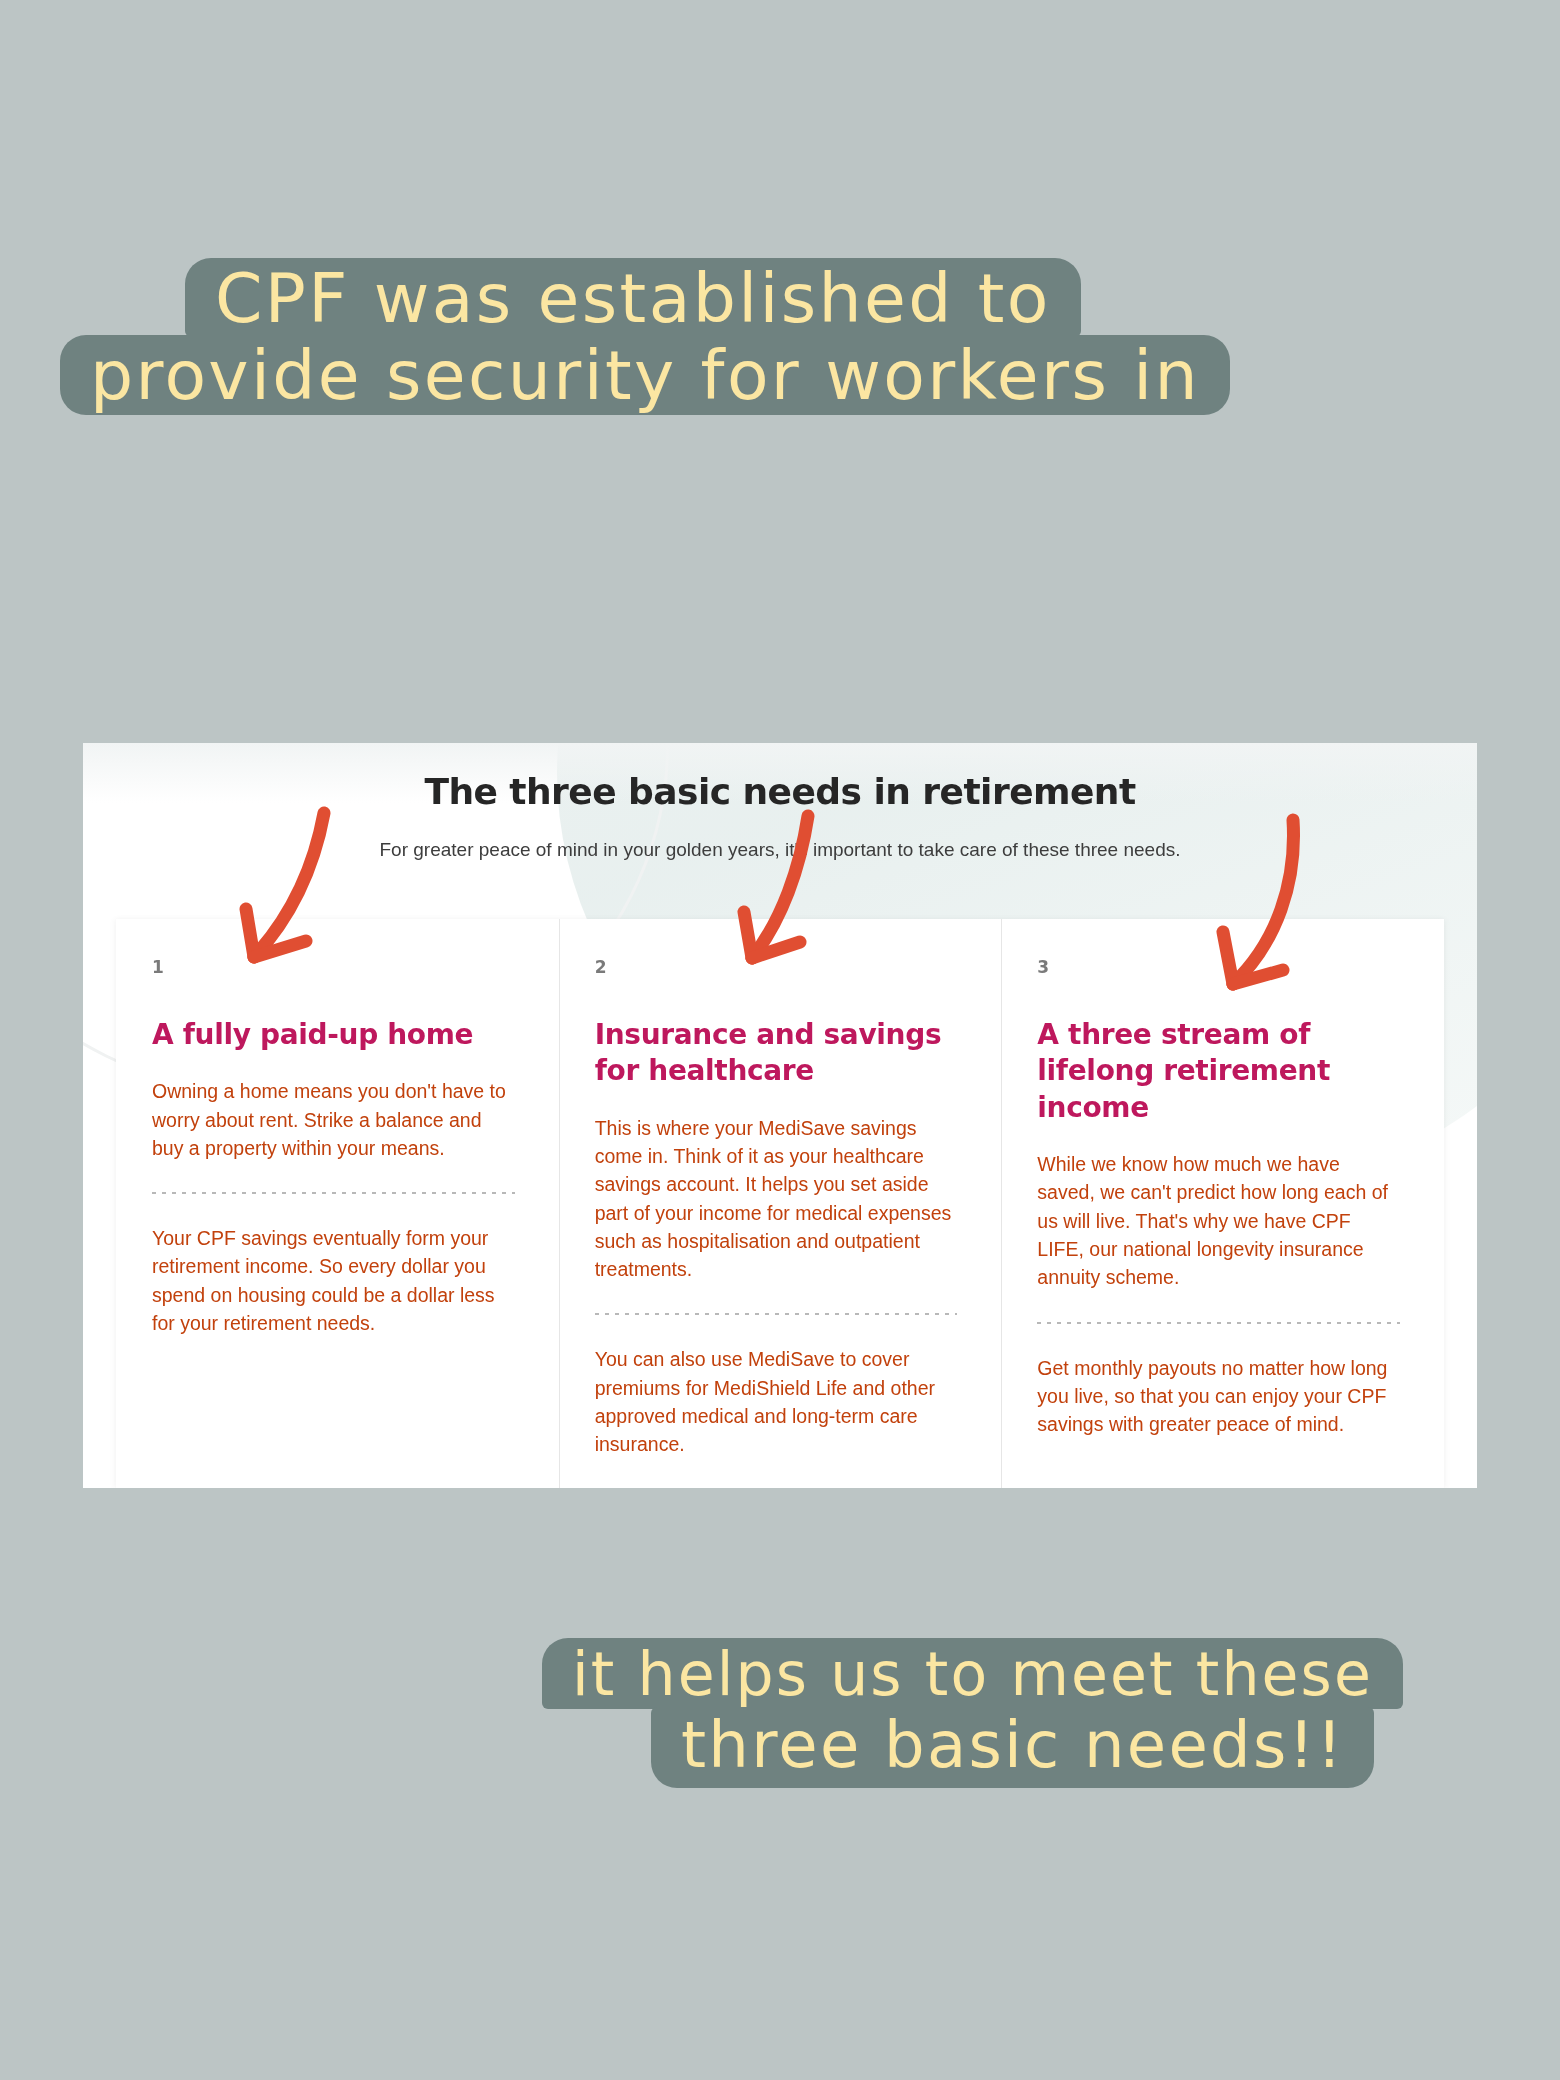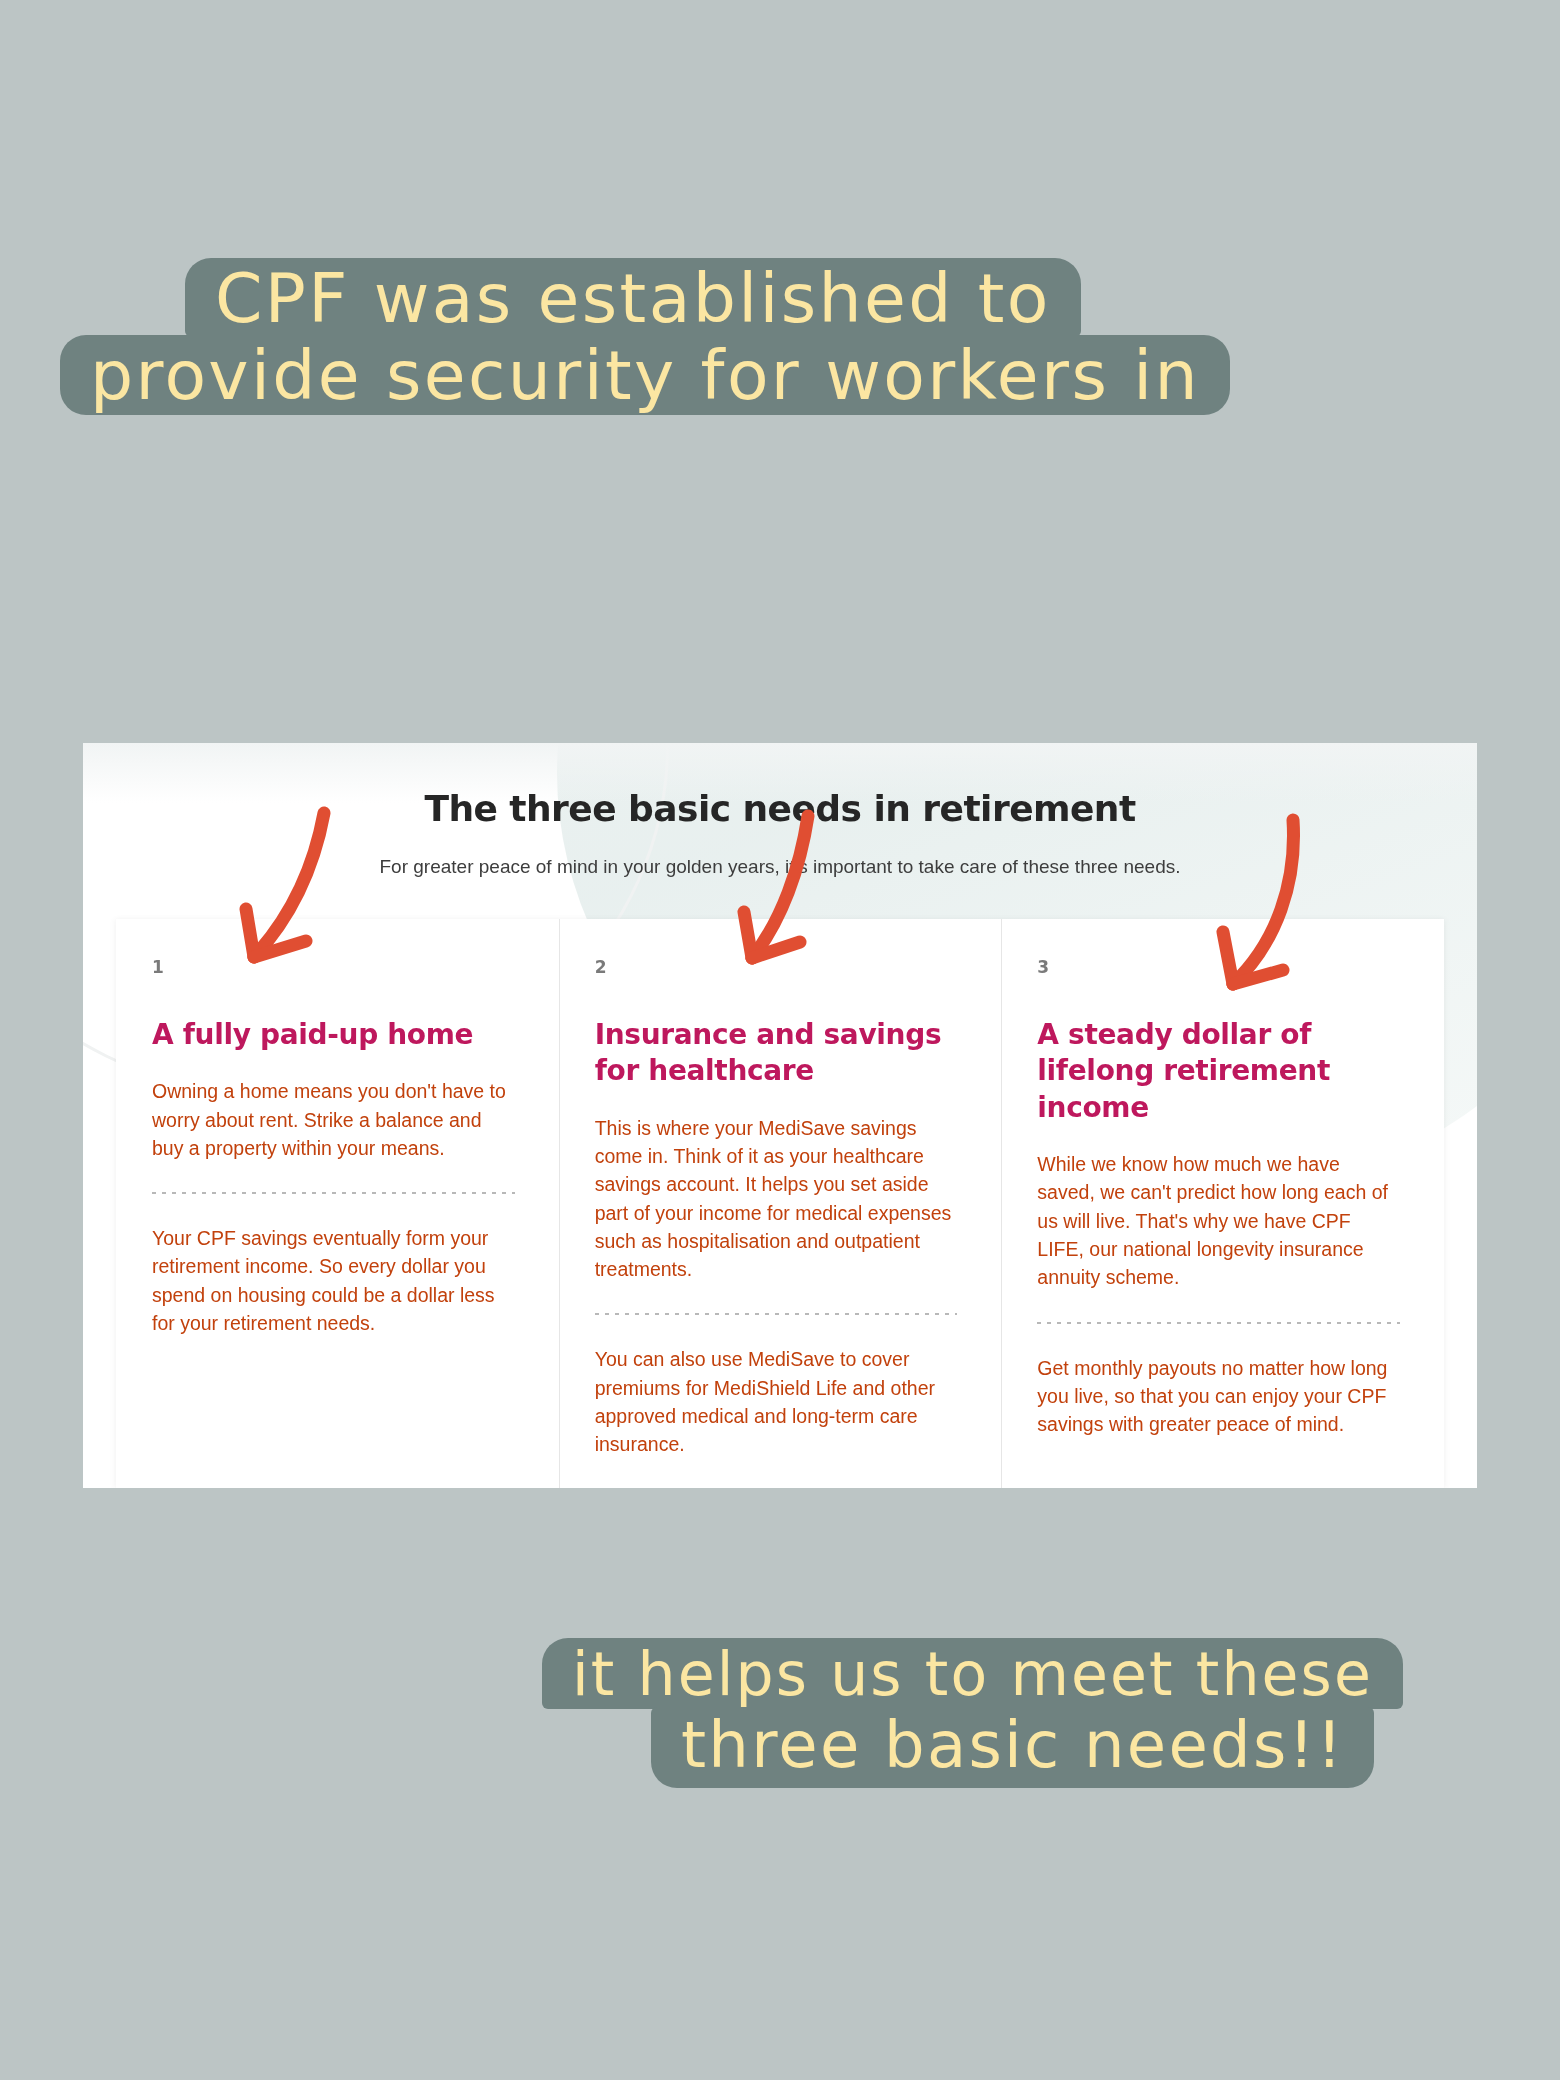--- a/index.html
+++ b/index.html
@@ -120,21 +120,21 @@
     position: absolute;
     left: 0; top: 0; right: 0;
     height: 60px;
     background: linear-gradient(180deg, #f1f4f4 0%, rgba(255,255,255,0) 100%);
   }
 
   #card-header {
     position: relative;
     z-index: 3;
     text-align: center;
-    padding-top: 45px;
+    padding-top: 28px;
   }
   #card-title {
     font-family: "DejaVu Sans", sans-serif;
     font-weight: bold;
     font-size: 36px;
     color: #262626;
     letter-spacing: -0.015em;
     margin: 0;
   }
   #card-subtitle {
@@ -249,21 +249,21 @@
     <div class="column">
       <div class="col-number">2</div>
       <div class="col-heading">Insurance and savings for healthcare</div>
       <p class="col-para">This is where your MediSave savings come in. Think of it as your healthcare savings account. It helps you set aside part of your income for medical expenses such as hospitalisation and outpatient treatments.</p>
       <div class="col-divider"></div>
       <p class="col-para after-divider">You can also use MediSave to cover premiums for MediShield Life and other approved medical and long-term care insurance.</p>
     </div>
 
     <div class="column">
       <div class="col-number">3</div>
-      <div class="col-heading">A steady dollar of lifelong retirement income</div>
+      <div class="col-heading">A three stream of lifelong retirement income</div>
       <p class="col-para">While we know how much we have saved, we can't predict how long each of us will live. That's why we have CPF LIFE, our national longevity insurance annuity scheme.</p>
       <div class="col-divider"></div>
       <p class="col-para after-divider">Get monthly payouts no matter how long you live, so that you can enjoy your CPF savings with greater peace of mind.</p>
     </div>
 
   </div>
 </div>
 
 <svg id="arrow-1" class="arrow" width="140" height="180" viewBox="0 0 140 180">
   <path d="M128 8 C118 62 95 112 58 152" fill="none" stroke="#e04e32" stroke-width="13" stroke-linecap="round"></path>

